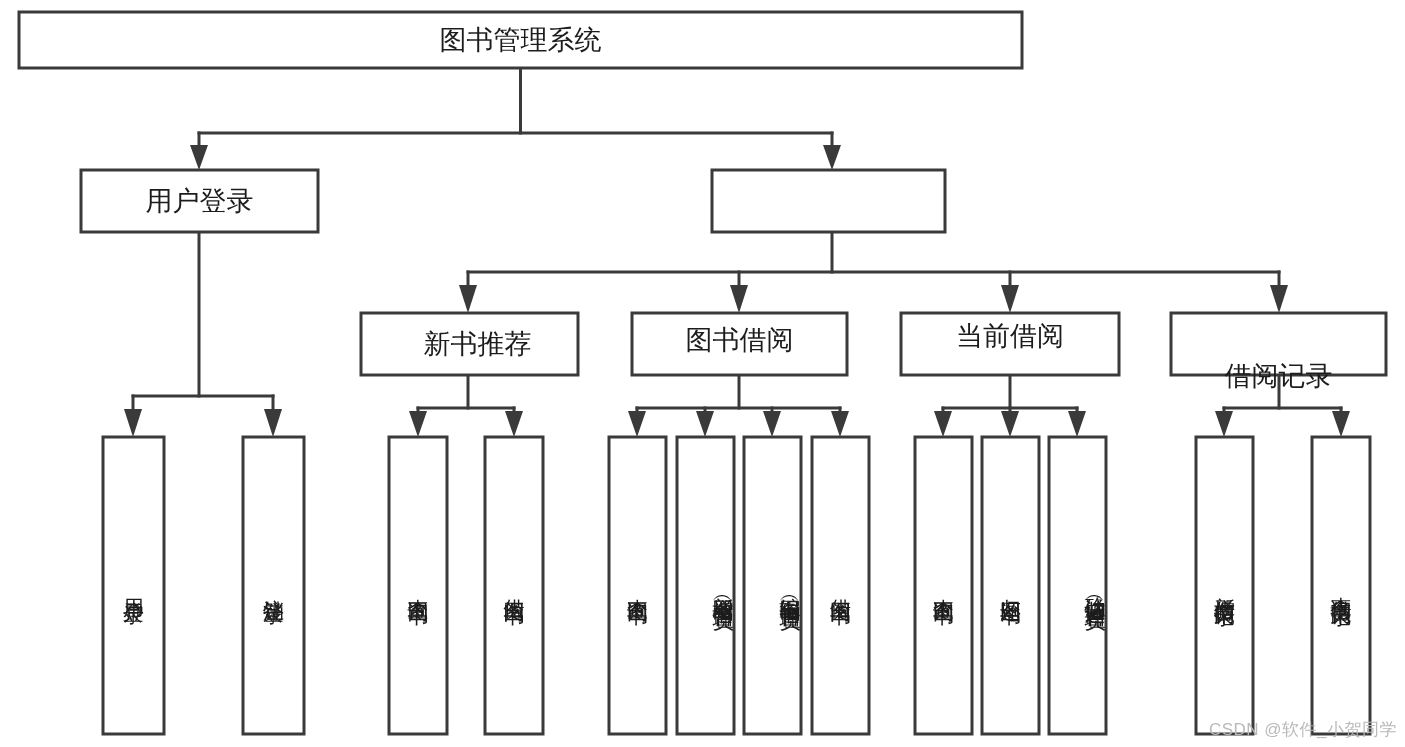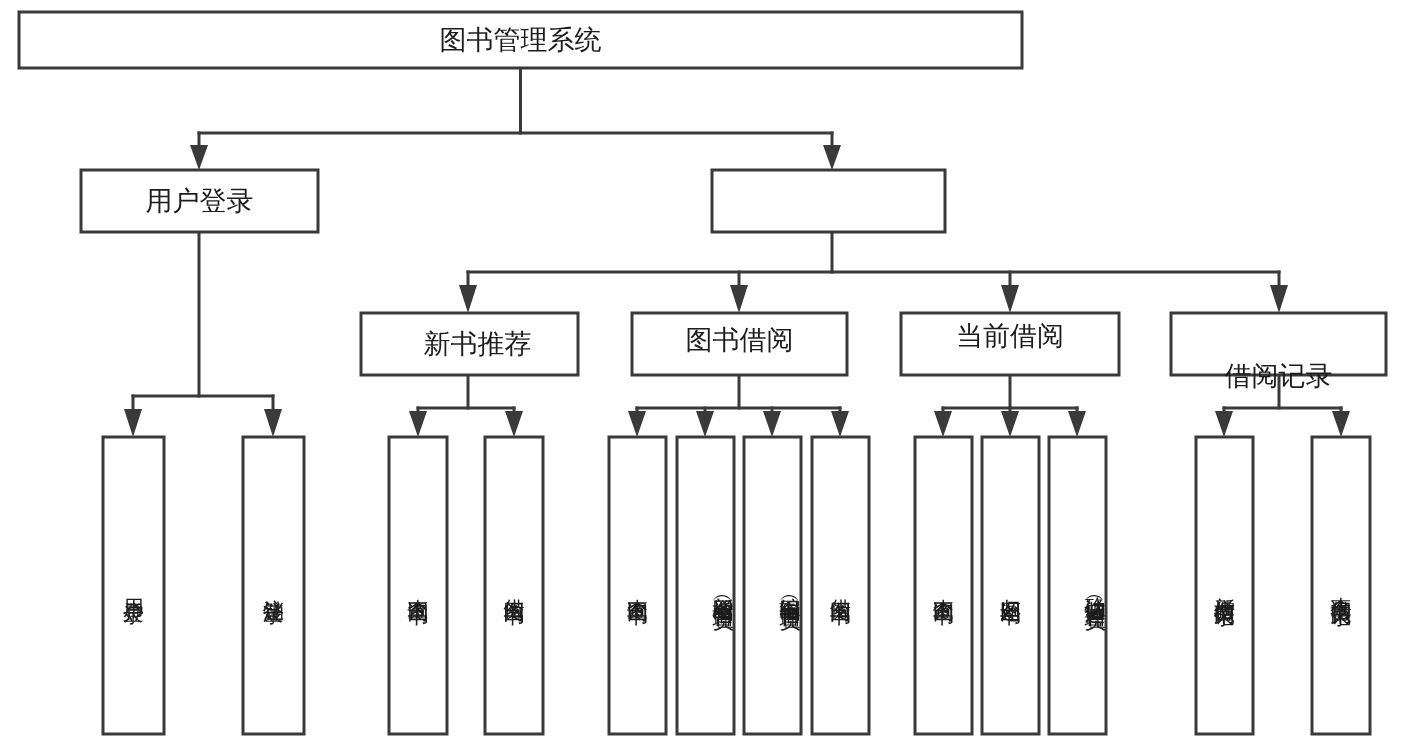--- a/index.html
+++ b/index.html
@@ -138,13 +138,14 @@
   <div class="vtext-wrap" style="left:744px;top:437px;width:57px;height:297px;align-items:flex-start;padding-top:6px;box-sizing:border-box;">编辑图书（管理员）</div>
   <div class="vtext-wrap" style="left:812px;top:437px;width:57px;height:297px;">借阅图书</div>
 
   <div class="vtext-wrap" style="left:915px;top:437px;width:57px;height:297px;">查询图书</div>
   <div class="vtext-wrap" style="left:982px;top:437px;width:57px;height:297px;">归还图书</div>
   <div class="vtext-wrap" style="left:1049px;top:437px;width:57px;height:297px;align-items:flex-start;padding-top:6px;box-sizing:border-box;">确认归还（管理员）</div>
 
   <div class="vtext-wrap" style="left:1196px;top:437px;width:57px;height:297px;">新增借阅记录</div>
   <div class="vtext-wrap" style="left:1312px;top:437px;width:58px;height:297px;">查询借阅记录</div>
 
+  <div class="watermark">CSDN @软件_小贺同学</div>
 </div>
 
 </body></html>

